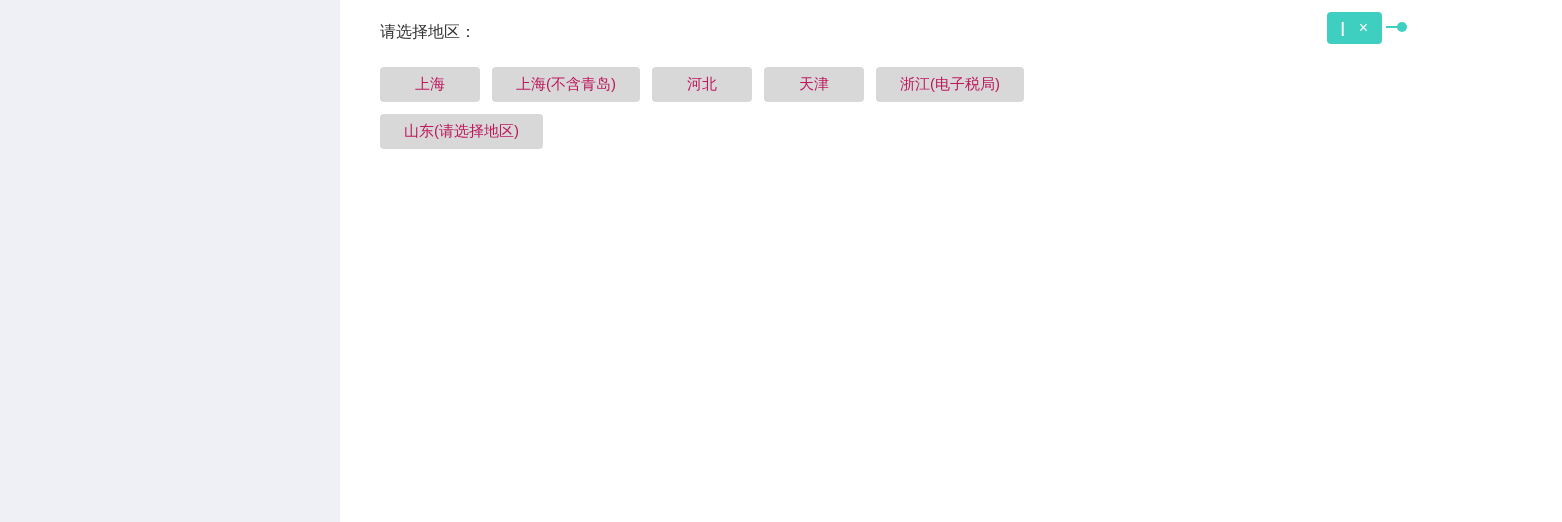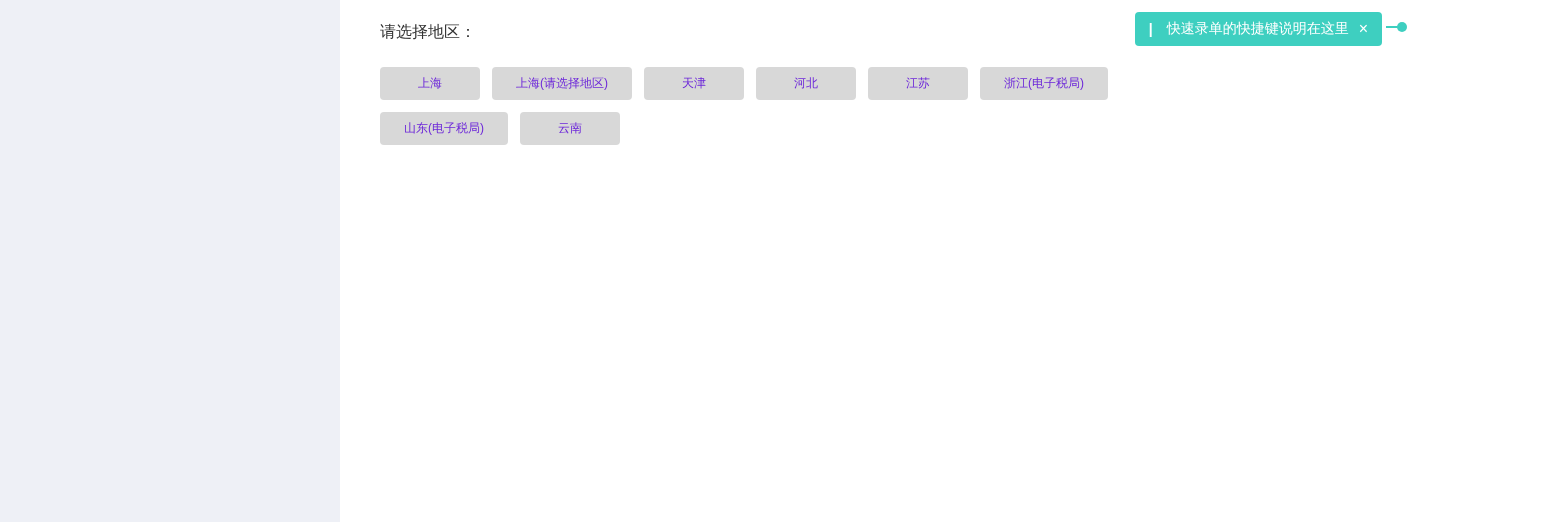--- a/index.html
+++ b/index.html
@@ -47,22 +47,22 @@
       display: flex;
       flex-wrap: wrap;
       gap: 12px;
       margin-bottom: 12px;
     }
 
     .region-btn {
       background: #d8d8d8;
       border: none;
       border-radius: 4px;
-      color: #6d28d9;
-      font-size: 12px;
+      color: #be185d;
+      font-size: 15px;
       padding: 8px 24px;
       cursor: pointer;
       min-width: 100px;
       text-align: center;
       white-space: nowrap;
       font-family: 'Microsoft YaHei', '微软雅黑', sans-serif;
     }
 
     
     .tooltip-banner {
@@ -116,31 +116,28 @@
 </head>
 <body>
 
 <div class="left-sidebar"></div>
 
 <div class="main-content">
   <div class="page-title">请选择地区：</div>
 
   <div class="region-buttons-row">
     <button class="region-btn">上海</button>
-    <button class="region-btn">上海(请选择地区)</button>
+    <button class="region-btn">上海(不含青岛)</button>
+    <button class="region-btn">河北</button>
     <button class="region-btn">天津</button>
-    <button class="region-btn">河北</button>
-    <button class="region-btn">江苏</button>
     <button class="region-btn">浙江(电子税局)</button>
   </div>
 
   <div class="region-buttons-row">
-    <button class="region-btn">山东(电子税局)</button>
-    <button class="region-btn">云南</button>
+    <button class="region-btn">山东(请选择地区)</button>
   </div>
 </div>
 
 <div class="tooltip-banner">
-  <span>快速录单的快捷键说明在这里</span>
   <span class="tooltip-close">×</span>
 </div>
 <div class="tooltip-line"></div>
 <div class="tooltip-dot"></div>
 
 </body></html>

